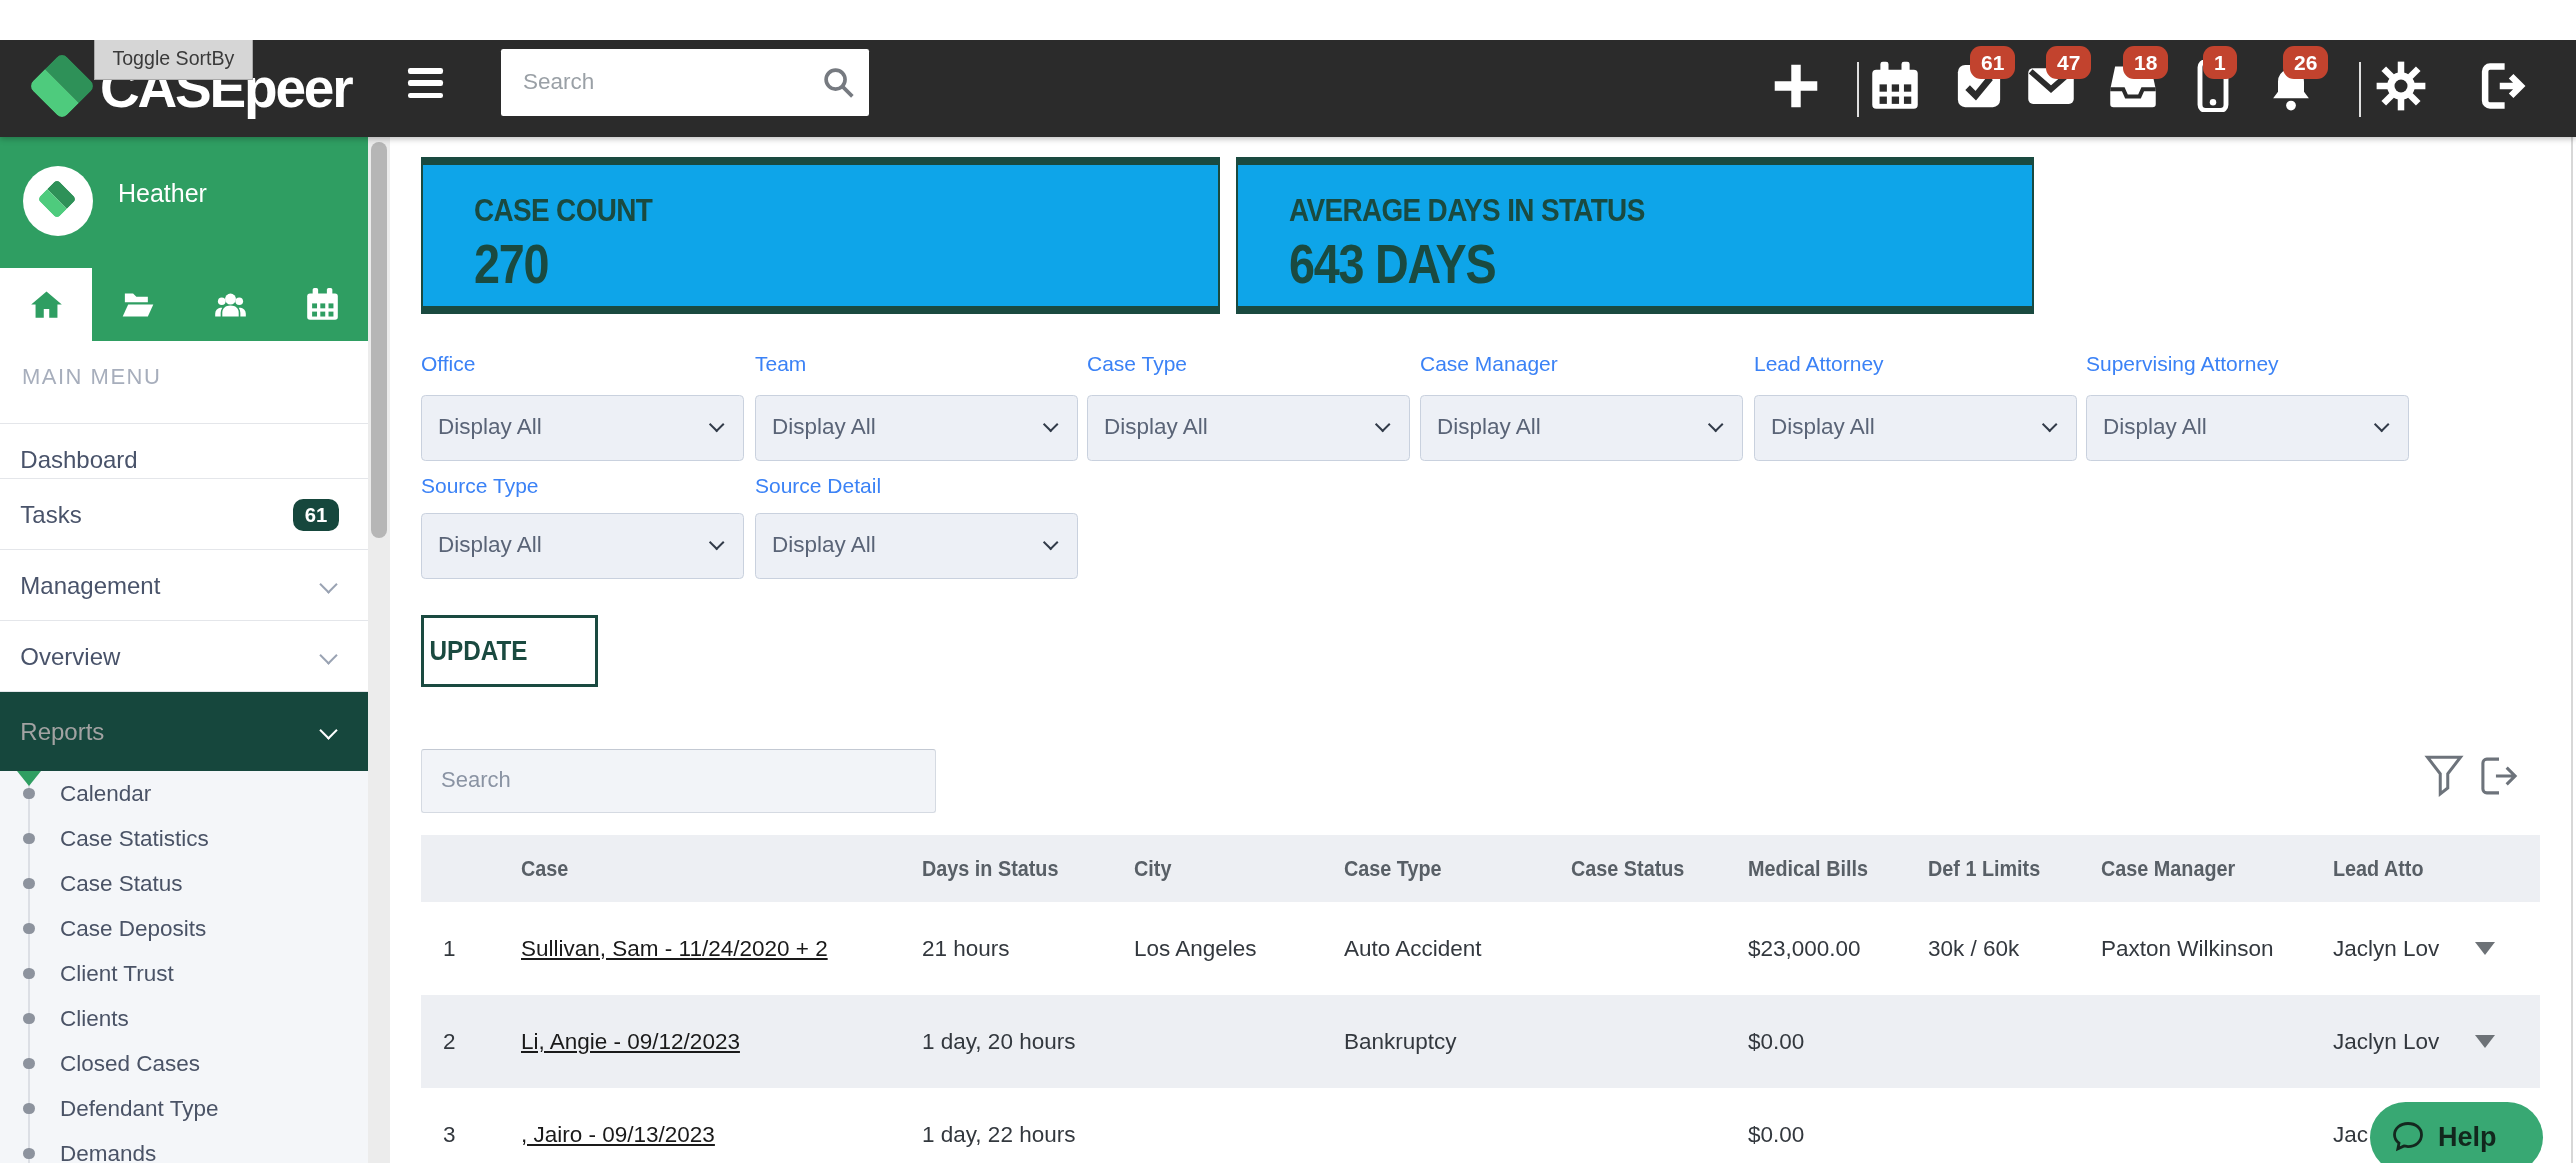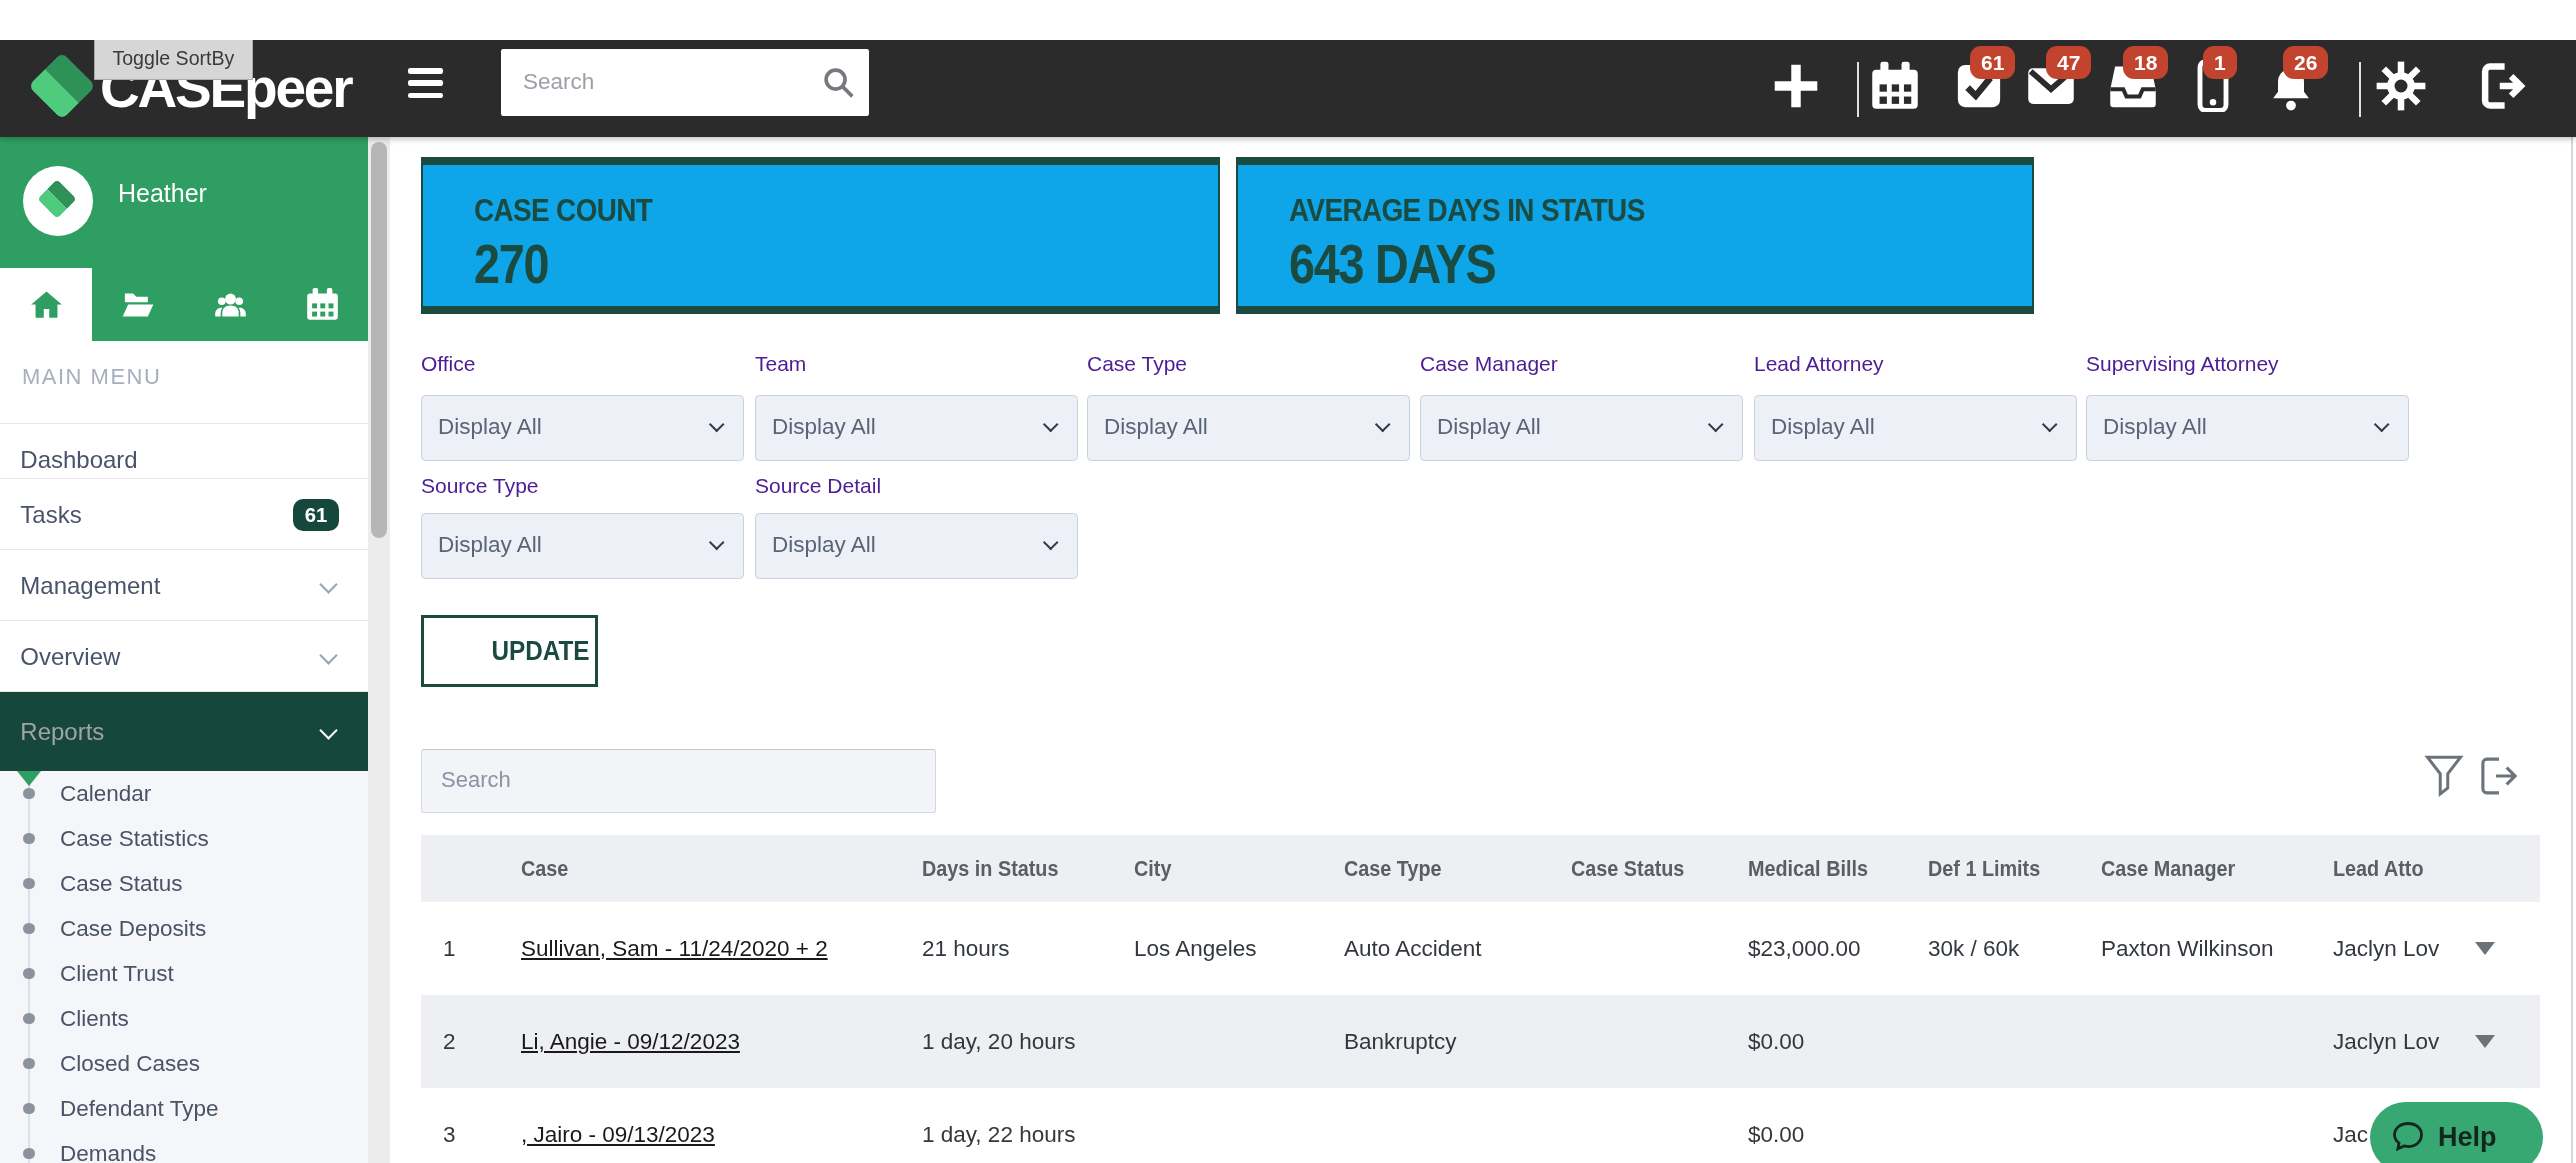--- a/index.html
+++ b/index.html
@@ -64,28 +64,28 @@
 
   
   .card{position:absolute;top:117px;height:141px;background:#0ea5e9;border:2.9px solid #1a4a40;
         border-top-width:8.7px;border-bottom-width:8.7px;}
   .card .clabel{position:absolute;left:51px;top:28px;font-size:31px;font-weight:700;color:#1a4a40;
                 letter-spacing:-0.7px;transform:scaleX(.9);transform-origin:0 50%;white-space:nowrap;}
   .card .cvalue{position:absolute;left:51px;top:67px;font-size:55px;font-weight:700;color:#1a4a40;
                 letter-spacing:-1.5px;transform:scaleX(.85);transform-origin:0 50%;white-space:nowrap;}
 
   
-  .flabel{position:absolute;font-size:21px;color:#4c1d95;white-space:nowrap;}
+  .flabel{position:absolute;font-size:21px;color:#3b82f6;white-space:nowrap;}
   .fselect{position:absolute;width:321px;height:64px;background:#edf0f6;border:1.5px solid #c9d1de;
            border-radius:4.4px;cursor:pointer;}
   .fselect .val{position:absolute;left:16px;top:0;line-height:61px;font-size:22.5px;color:#5a6477;}
   .fselect .vchev{position:absolute;right:20.3px;top:23px;width:9.4px;height:9.4px;
                   border-right:2.9px solid #323b49;border-bottom:2.9px solid #323b49;transform:rotate(45deg);}
   .updbtn{position:absolute;left:421px;top:575px;width:171px;height:66px;background:#fff;
-          border:3.6px solid #1a4a40;display:flex;align-items:center;justify-content:flex-end;cursor:pointer;}
+          border:3.6px solid #1a4a40;display:flex;align-items:center;justify-content:flex-start;cursor:pointer;}
   .updbtn span{font-size:27px;font-weight:700;color:#1a4a40;transform:scaleX(.9);}
 
   
   .tsearch{position:absolute;left:421px;top:709px;width:513px;height:62px;background:#f2f4f8;
            border:1.5px solid #d5dae2;border-top-color:#c3c9d3;border-radius:2.9px;}
   .tsearch input{position:absolute;left:0;top:0;width:472px;height:60px;border:none;outline:none;
                  background:transparent;font-family:"Liberation Sans",sans-serif;font-size:22px;
                  color:#444;padding:0 0 0 19px;}
   .tsearch input::placeholder{color:#8a93a3;}
   .ticon{position:absolute;top:713px;cursor:pointer;}

